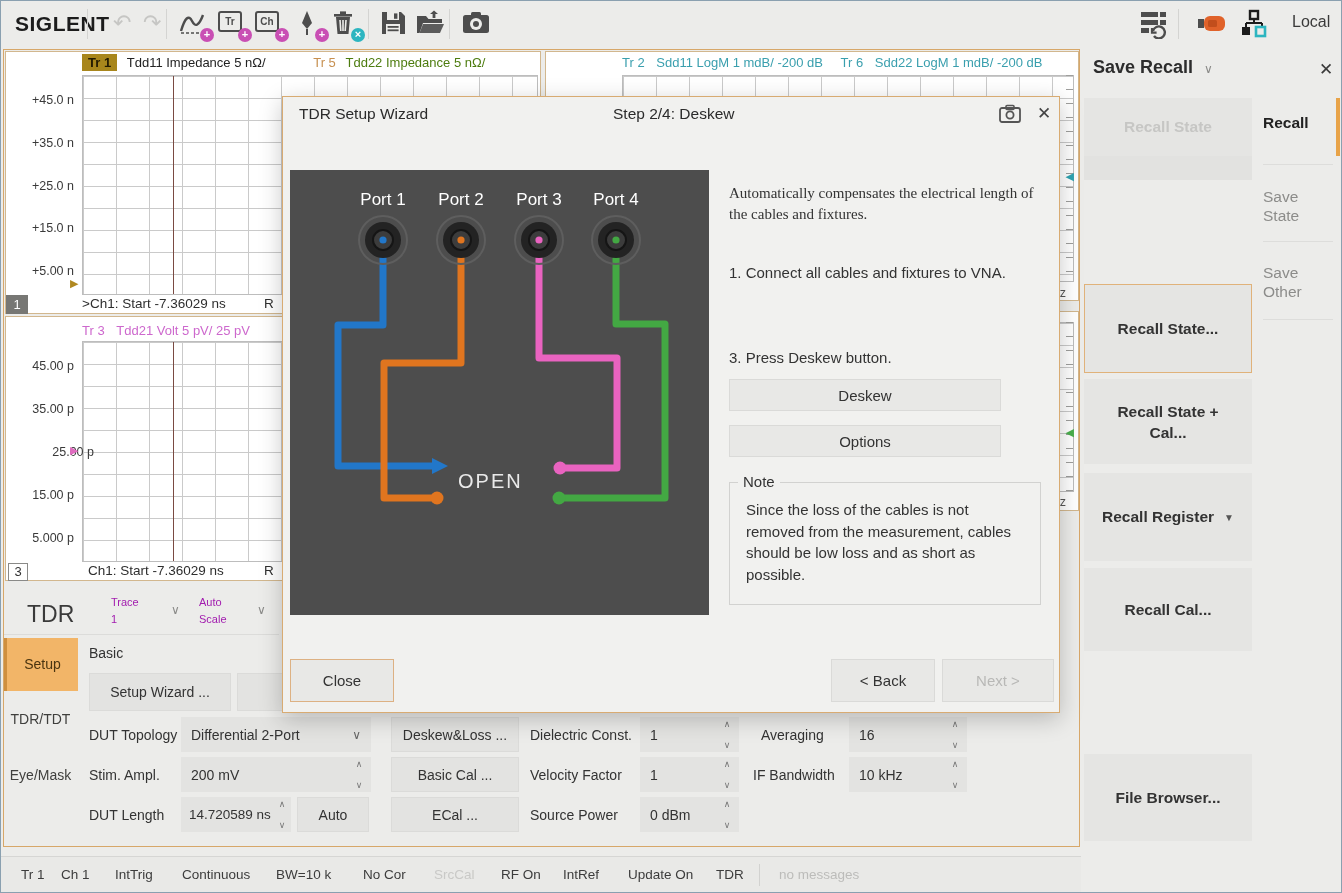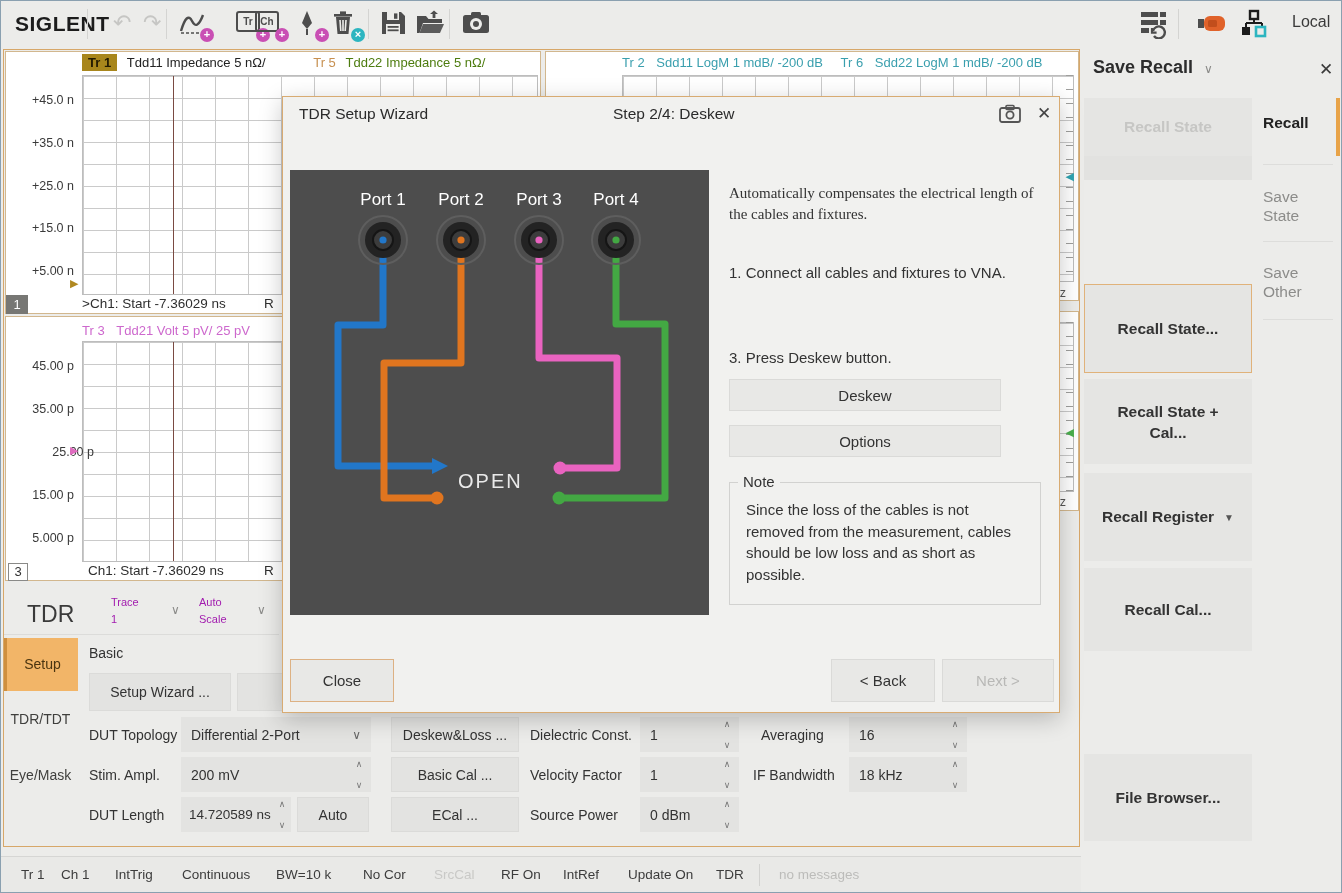--- a/index.html
+++ b/index.html
@@ -101,21 +101,21 @@
     <div class="tb-ico" style="left:142px"><span class="ghost">↷</span></div>
     <div class="tb-sep" style="left:165px"></div>
 
     <div class="tb-ico" style="left:177px">
       <svg width="28" height="28" viewBox="0 0 28 28">
           <path d="M3 22 Q9 2 14 12 Q19 22 25 6" fill="none" stroke="#4d4d4d" stroke-width="2.4"></path>
           <line x1="3" y1="24" x2="25" y2="24" stroke="#4d4d4d" stroke-width="1.6" stroke-dasharray="3 2"></line>
         </svg>
       <span class="badge mag">+</span>
     </div>
-    <div class="tb-ico" style="left:233px">
+    <div class="tb-ico" style="left:215px">
       <span class="winico">Tr</span>
       <span class="badge mag">+</span>
     </div>
     <div class="tb-ico" style="left:252px">
       <span class="winico">Ch</span>
       <span class="badge mag">+</span>
     </div>
     <div class="tb-ico" style="left:292px">
       <svg width="28" height="28" viewBox="0 0 28 28">
           <path d="M14 2 L19 14 L14 20 L9 14 Z" fill="#4d4d4d"></path>
@@ -313,21 +313,21 @@
     <div class="lbl" style="left:527px; top:178px;">Velocity Factor</div>
     <div class="field" style="left:637px; top:168px; width:99px; height:35px;">
       <span>1</span>
       <span class="spin">
           <span>∧</span>
           <span>∨</span>
         </span>
     </div>
     <div class="lbl" style="left:750px; top:178px;">IF Bandwidth</div>
     <div class="field" style="left:846px; top:168px; width:118px; height:35px;">
-      <span>18 kHz</span>
+      <span>10 kHz</span>
       <span class="spin">
           <span>∧</span>
           <span>∨</span>
         </span>
     </div>
 
     <div class="lbl" style="left:86px; top:218px;">DUT Length</div>
     <div class="field" style="left:178px; top:208px; width:110px; height:35px; padding-left:8px; font-size:13.5px;">
       <span>14.720589 ns</span>
       <span class="spin" style="right:2px;">

